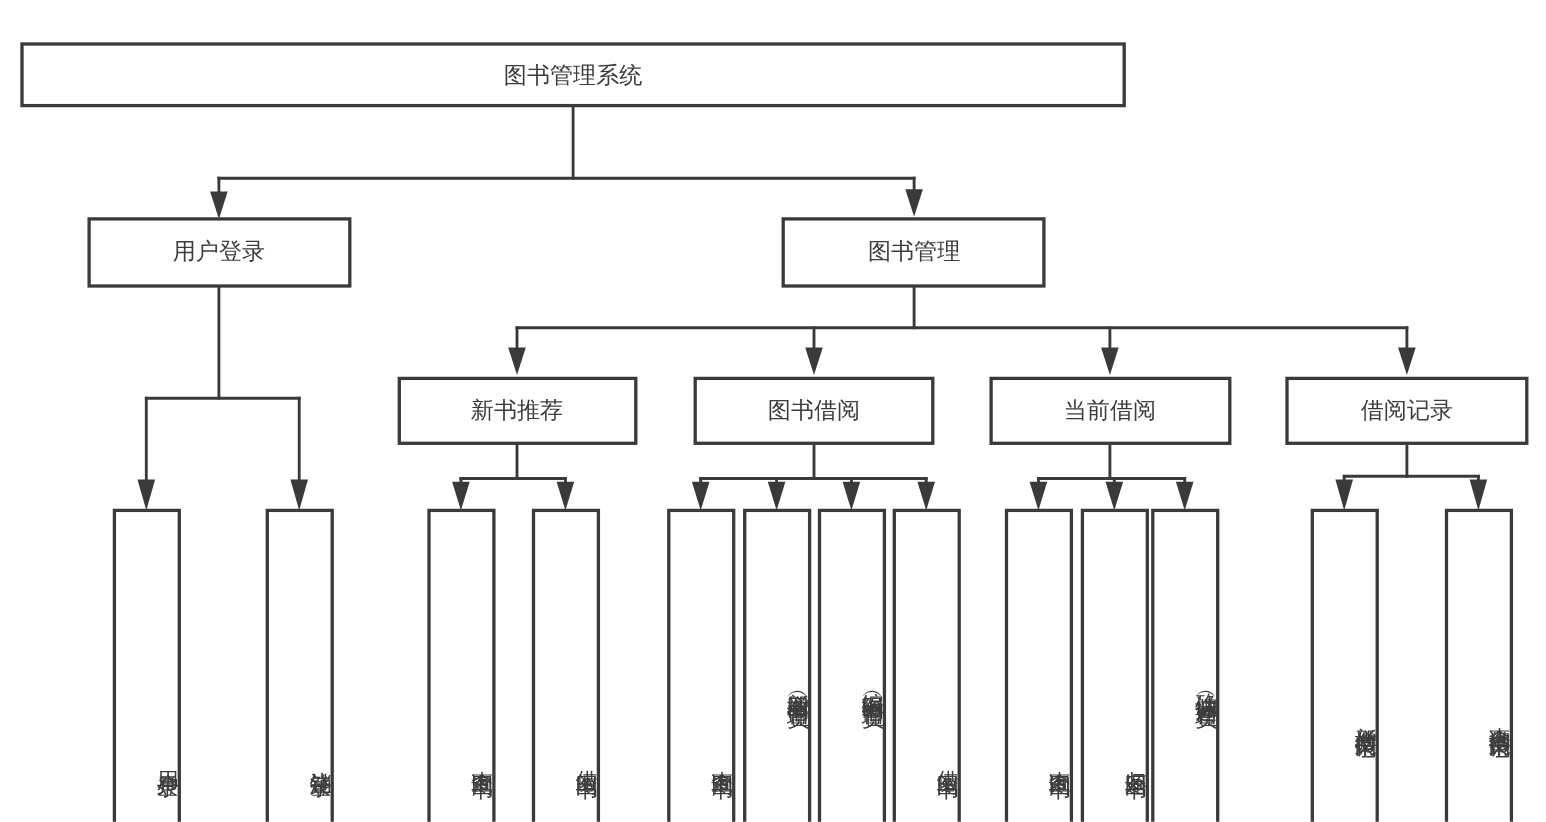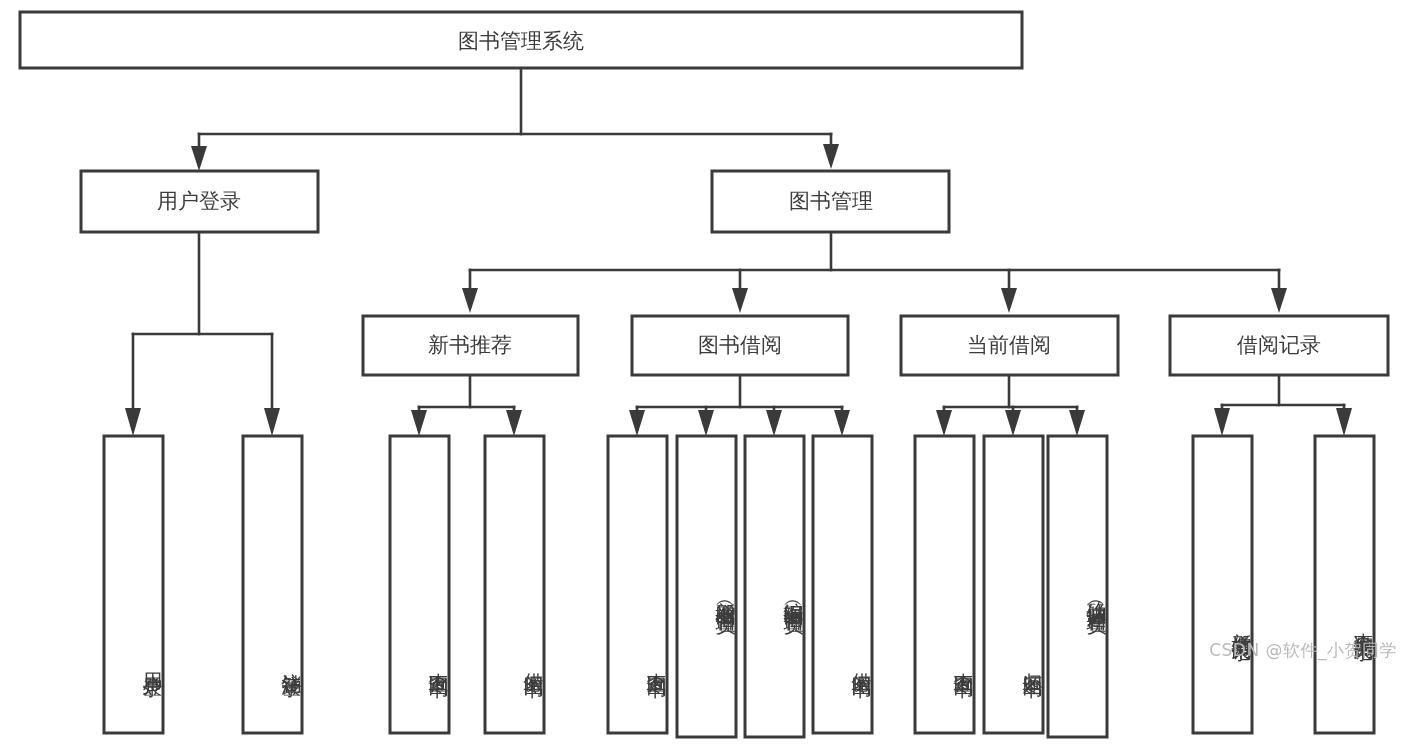--- a/index.html
+++ b/index.html
@@ -11,20 +11,21 @@
     width: 1405px;
     height: 747px;
     font-family: "DejaVu Sans", "Liberation Sans", sans-serif;
     overflow: hidden;
   }
   #diagram-root {
     position: relative;
     width: 1405px;
     height: 666px;
     background: #ffffff;
+    margin-top: 28px;
   }
   svg#flow-svg {
     position: absolute;
     left: 0;
     top: 0;
     width: 1405px;
     height: 747px;
   }
   .node-box {
     fill: #ffffff;
@@ -221,15 +222,14 @@
   <div class="leaf-label-wrap" style="left:745px; top:436px; width:59px; height:301px; padding-top:8px;">编辑图书（管理员）</div>
   <div class="leaf-label-wrap" style="left:813px; top:436px; width:59px; height:297px; padding-top:76px;">借阅图书</div>
 
   <div class="leaf-label-wrap" style="left:915px; top:436px; width:59px; height:297px; padding-top:76px;">查询图书</div>
   <div class="leaf-label-wrap" style="left:984px; top:436px; width:59px; height:297px; padding-top:76px;">归还图书</div>
   <div class="leaf-label-wrap" style="left:1048px; top:436px; width:59px; height:301px; padding-top:8px;">确认归还（管理员）</div>
 
   <div class="leaf-label-wrap" style="left:1193px; top:436px; width:59px; height:297px; padding-top:38px;">新增借阅记录</div>
   <div class="leaf-label-wrap" style="left:1315px; top:436px; width:59px; height:297px; padding-top:38px;">查询借阅记录</div>
 
-  <div class="watermark">CSDN @软件_小贺同学</div>
 
 </div>
 
 </body></html>

